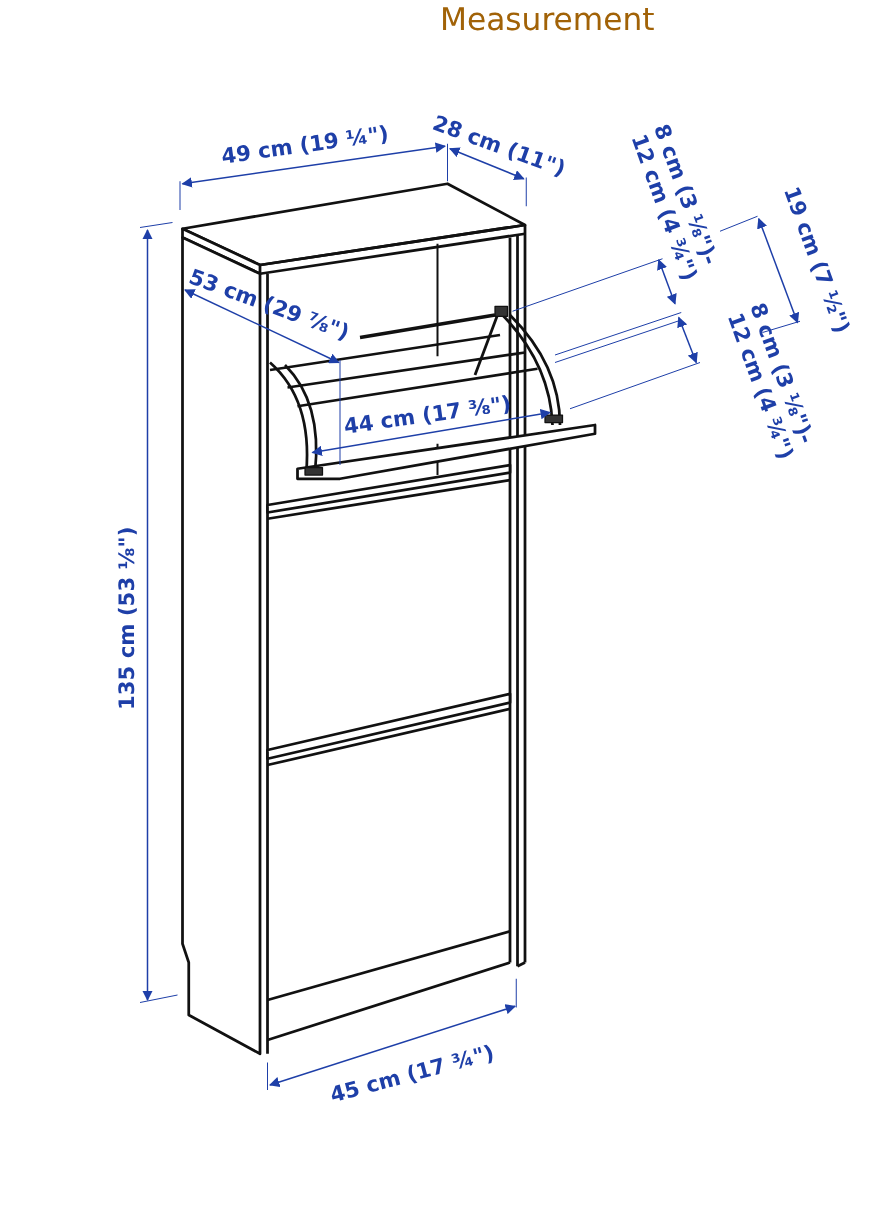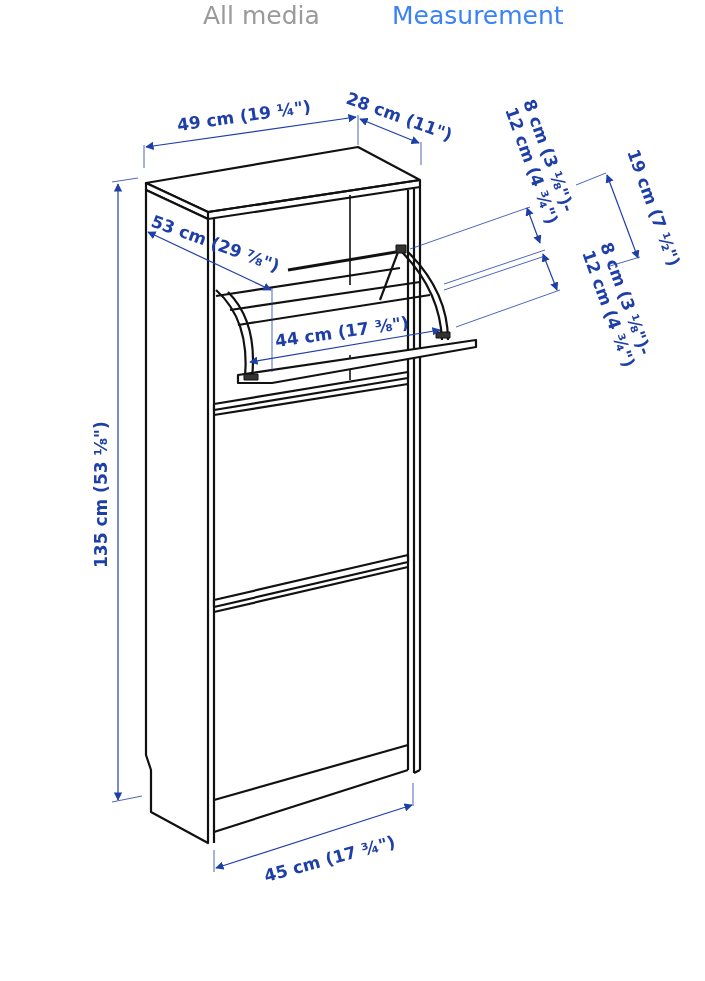--- a/index.html
+++ b/index.html
@@ -1,29 +1,28 @@
 <!DOCTYPE html>
 <html><head>
 <meta charset="utf-8">
 <style>
   html, body { margin: 0; padding: 0; background: #ffffff; }
   body { width: 705px; height: 981px; position: relative; overflow: hidden;
          font-family: "DejaVu Sans", "Liberation Sans", sans-serif; }
   .tabs { position: absolute; top: 0; left: 0; width: 705px; height: 34px; }
   .tab { position: absolute; top: 0; font-size: 25px; line-height: 32px; white-space: nowrap; cursor: pointer; }
   .tab.inactive { color: #9a9a9a; left: 203px; }
-  .tab.active { color: #3b82f6; left: 392px; }
+  .tab.active { color: #a16207; left: 352px; }
   svg.diagram { position: absolute; top: 0; left: 0; }
   .dimtext { font-family: "DejaVu Sans", "Liberation Sans", sans-serif; font-weight: bold; fill: #1e3fa8; font-size: 17px; }
 </style>
 </head>
 <body>
 
 <div class="tabs">
-  <div class="tab inactive">All media</div>
   <div class="tab active">Measurement</div>
 </div>
 
 <svg class="diagram" width="705" height="981" viewBox="0 0 705 981">
   <defs>
     <marker id="arr" viewBox="0 0 10 10" refX="9" refY="5" markerWidth="7" markerHeight="7" orient="auto-start-reverse">
       <path d="M0,0 L10,5 L0,10 z" fill="#1e3fa8"></path>
     </marker>
   </defs>
 

